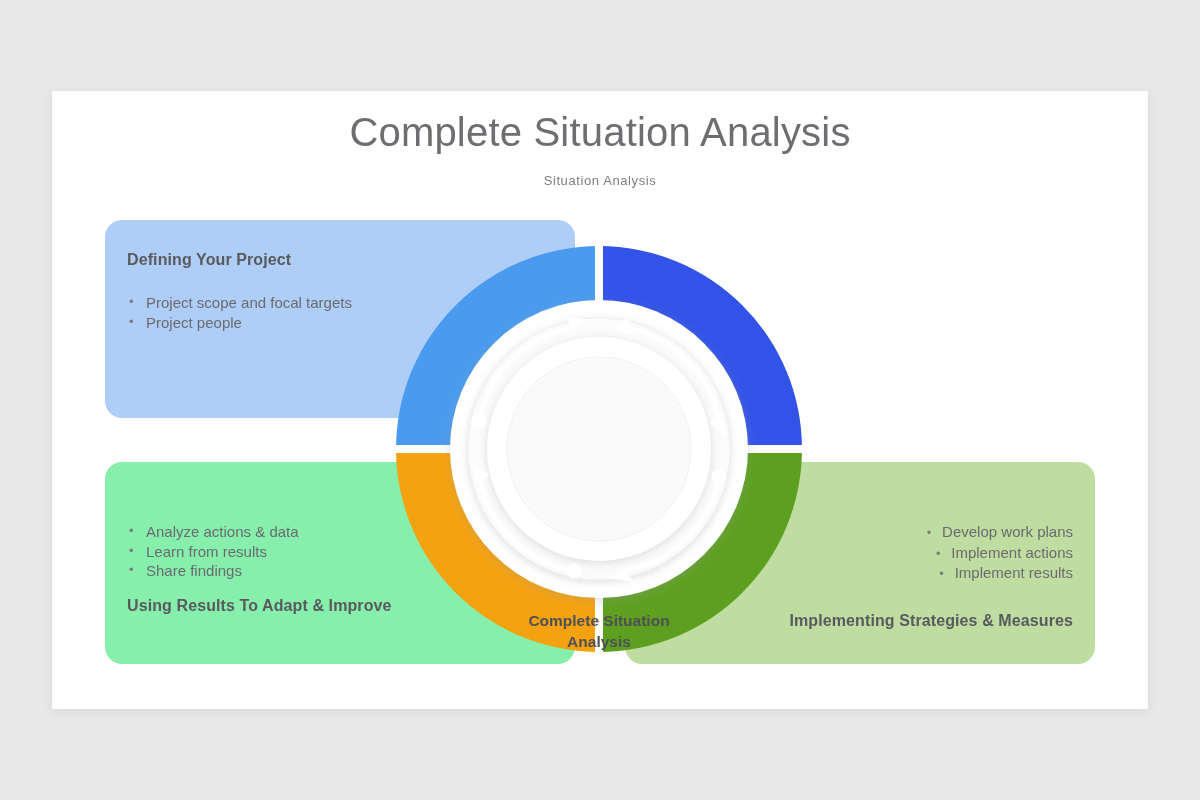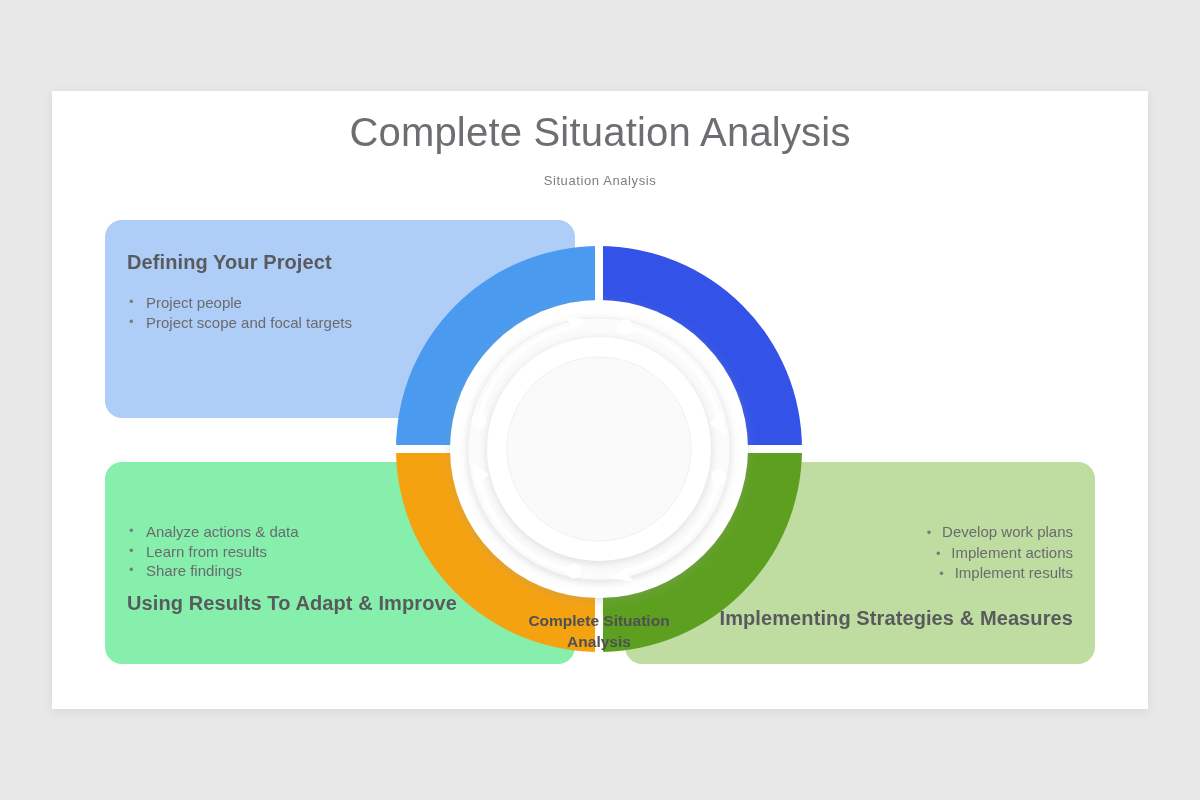--- a/index.html
+++ b/index.html
@@ -56,21 +56,21 @@
     letter-spacing: 0.6px;
   }
 
   
   .panel {
     position: absolute;
     border-radius: 17px;
     box-sizing: border-box;
   }
   .panel-head {
-    font-size: 20px;
+    font-size: 16px;
     font-weight: bold;
     color: #595a5e;
     letter-spacing: 0.1px;
   }
   .panel-list {
     list-style: none;
     margin: 0;
     padding: 0;
     font-size: 15px;
     color: #6a6b6f;
@@ -165,22 +165,22 @@
 
 <div id="stage">
   <div id="slide">
 
     <div id="title">Complete Situation Analysis</div>
     <div id="subtitle">Situation  Analysis</div>
 
     <div class="panel" id="panel-tl">
       <div class="panel-head">Defining Your Project</div>
       <ul class="panel-list left">
+        <li>Project scope and focal targets</li>
         <li>Project people</li>
-        <li>Project scope and focal targets</li>
       </ul>
     </div>
 
 
     <div class="panel" id="panel-bl">
       <ul class="panel-list left">
         <li>Analyze actions &amp; data</li>
         <li>Learn from results</li>
         <li>Share findings</li>
       </ul>

